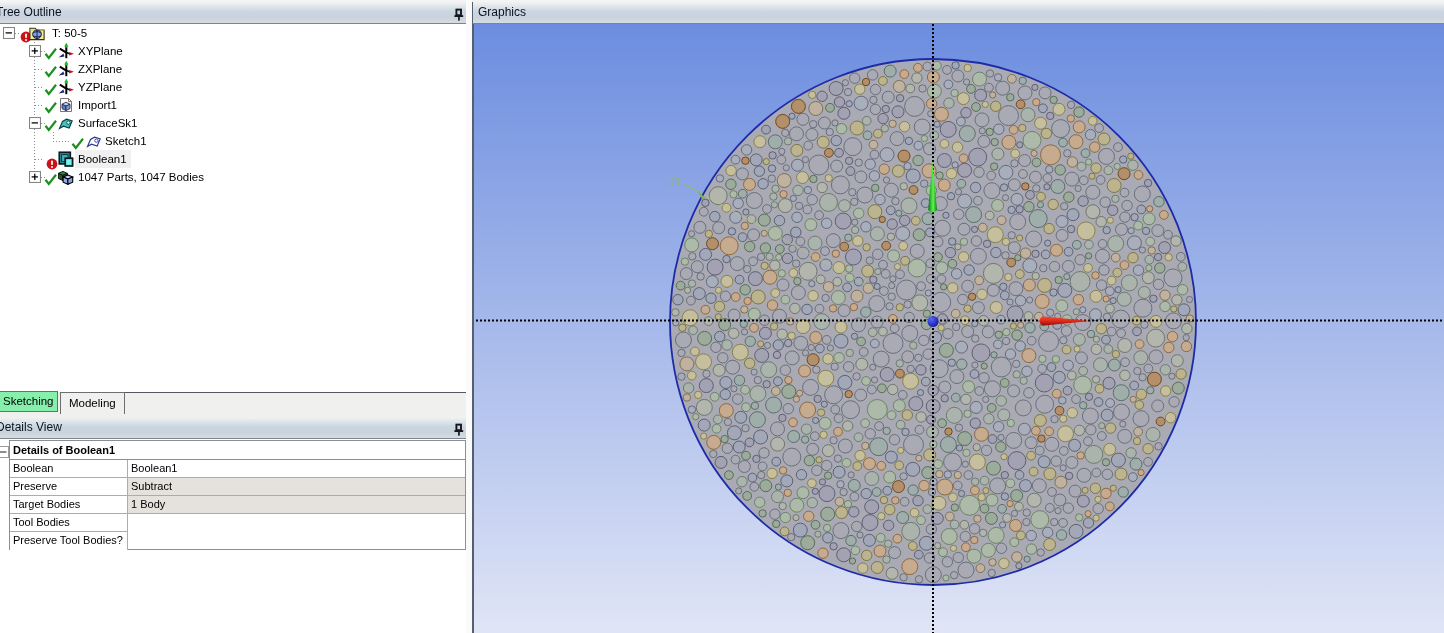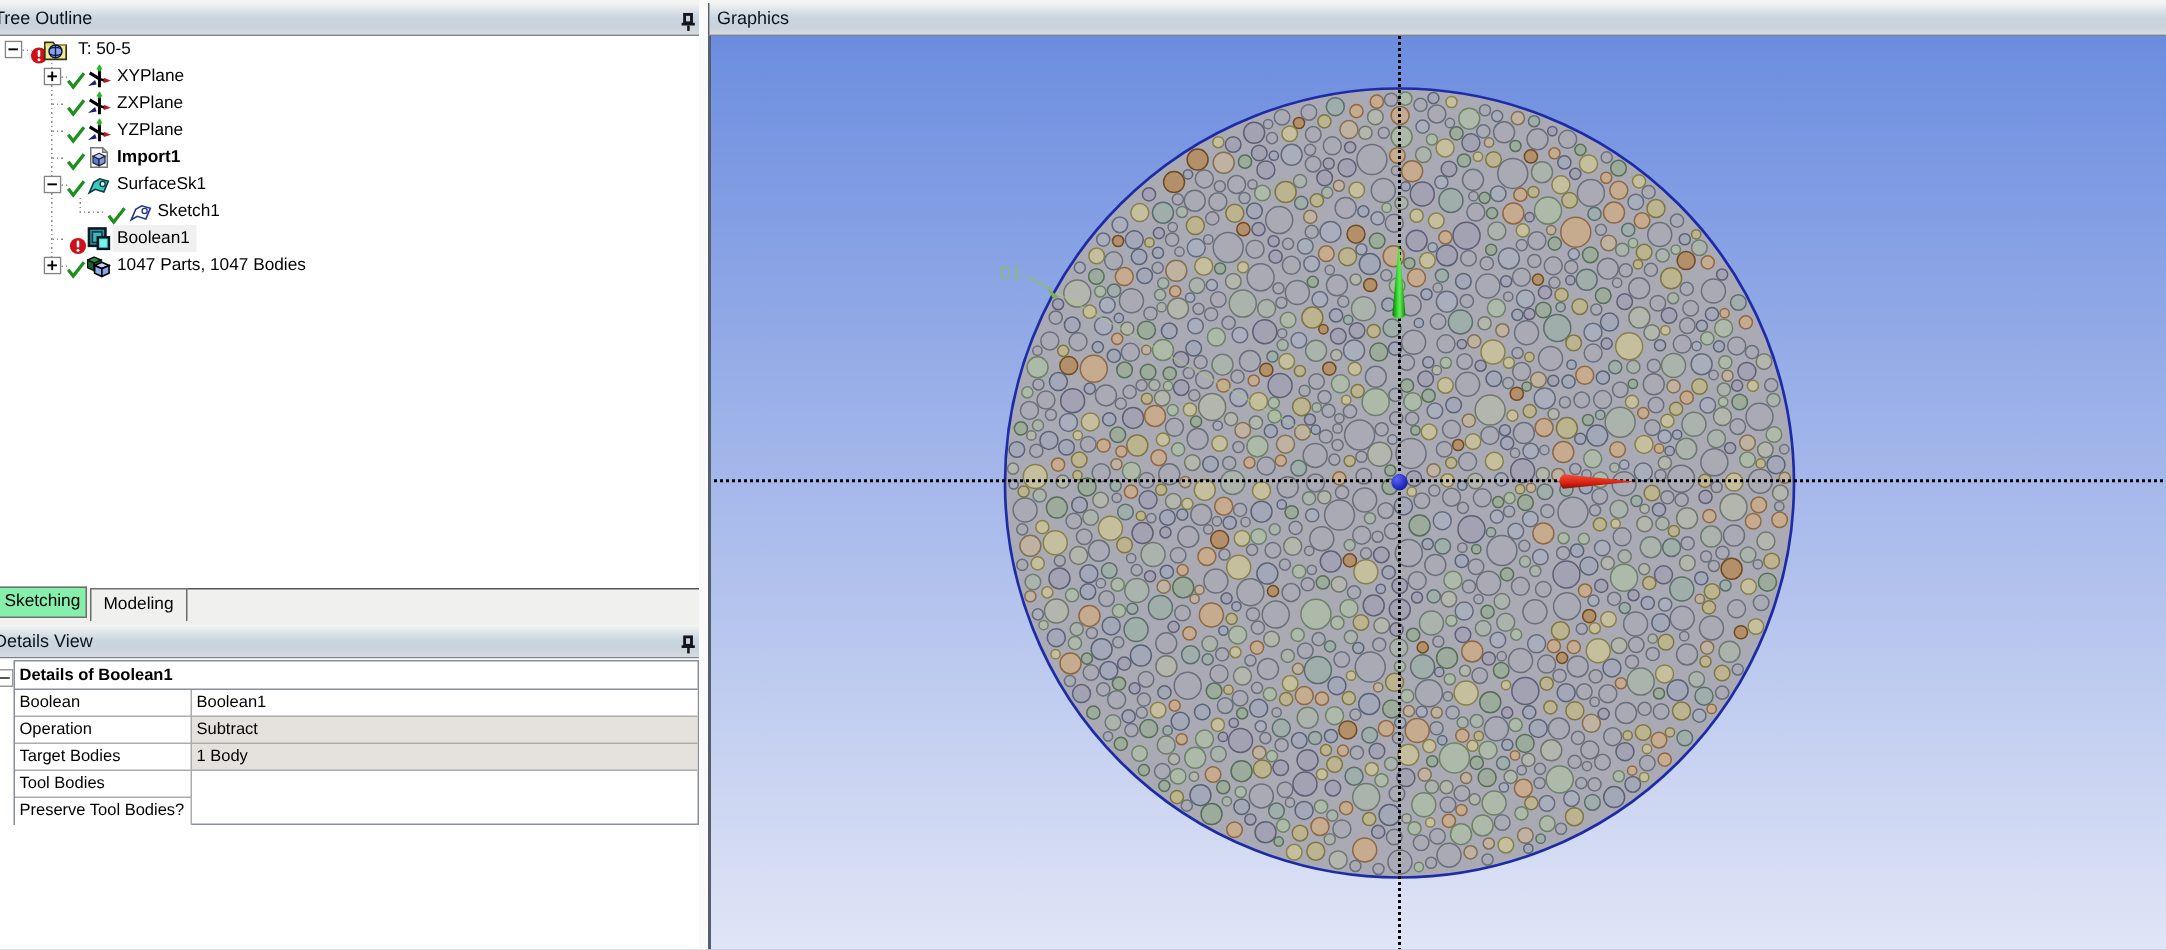--- a/index.html
+++ b/index.html
@@ -99,21 +99,21 @@
   </svg>
 <svg style="position:absolute;left:58px;top:97px" width="16" height="16" viewBox="0 0 16 16">
     <g>
 <path d="M2.5 1.5 h8 l3 3 v10 h-11 z" fill="#fcfcfc" stroke="#777" stroke-width="1"></path>
 <path d="M10.5 1.5 v3 h3" fill="none" stroke="#777" stroke-width="1"></path>
 <path d="M8 5.2 L12 7.2 L8 9.2 L4 7.2 Z" fill="#b9cdf2" stroke="#223" stroke-width="0.8"></path>
 <path d="M4 7.2 L8 9.2 V13.6 L4 11.6 Z" fill="#5c7ad0" stroke="#223" stroke-width="0.8"></path>
 <path d="M12 7.2 L8 9.2 V13.6 L12 11.6 Z" fill="#8099dd" stroke="#223" stroke-width="0.8"></path>
 </g>
   </svg>
-<div style="position:absolute;left:78px;top:97px;height:16px;line-height:16px;font-size:11.5px;font-weight:bold;color:#000;white-space:nowrap">Import1</div>
+<div style="position:absolute;left:78px;top:97px;height:16px;line-height:16px;font-size:11.5px;font-weight:normal;color:#000;white-space:nowrap">Import1</div>
 <svg style="position:absolute;left:29px;top:117px" width="12" height="12" viewBox="0 0 11.4 11.4">
     <rect x="0.5" y="0.5" width="10.4" height="10.4" fill="#fff" stroke="#848484" stroke-width="1"></rect>
     <rect x="2.5" y="5" width="6" height="1.2" fill="#000"></rect>
   </svg>
 <div style="position:absolute;left:41px;top:123px;width:4px;height:1px;background-image:repeating-linear-gradient(90deg,#8c8c8c 0 1px,transparent 1px 3px)"></div>
 <svg style="position:absolute;left:44px;top:119px" width="14" height="13" viewBox="0 0 14 13">
     <path d="M1.5 6.8 L4.8 11 L12 1.8" fill="none" stroke="#1e8f1e" stroke-width="2.2"></path>
   </svg>
 <svg style="position:absolute;left:58px;top:115px" width="16" height="16" viewBox="0 0 16 16">
     <g>
@@ -189,21 +189,21 @@
     <rect x="4.4" y="2.6" width="4.6" height="5.6" fill="none" stroke="#15151c" stroke-width="1.9"></rect>
     <rect x="2.4" y="8.2" width="8.8" height="1.8" fill="#15151c"></rect>
     <rect x="6.1" y="10" width="1.7" height="3.6" fill="#15151c"></rect>
   </svg>
 
 <div style="position:absolute;left:0;top:439px;width:467px;height:194px;background:#fff"></div>
 <div style="position:absolute;left:9px;top:440px;width:457px;height:110px;border:1px solid #888f96;background:#fff;box-sizing:border-box">
 <div style="position:absolute;left:0;top:0;width:455px;height:19px;border-bottom:1px solid #888f96;font-weight:bold;font-size:11px;line-height:18px;padding-left:3px;box-sizing:border-box">Details of Boolean1</div>
 <div style="position:absolute;left:0;top:19px;width:118px;height:18px;border-bottom:1px solid #acacac;box-sizing:border-box;border-right:1px solid #acacac;font-size:11px;line-height:17px;padding-left:3px;background:#fff">Boolean</div>
 <div style="position:absolute;left:118px;top:19px;width:337px;height:18px;border-bottom:1px solid #acacac;box-sizing:border-box;font-size:11px;line-height:17px;padding-left:3px;background:#ffffff">Boolean1</div>
-<div style="position:absolute;left:0;top:37px;width:118px;height:18px;border-bottom:1px solid #acacac;box-sizing:border-box;border-right:1px solid #acacac;font-size:11px;line-height:17px;padding-left:3px;background:#fff">Operation</div>
+<div style="position:absolute;left:0;top:37px;width:118px;height:18px;border-bottom:1px solid #acacac;box-sizing:border-box;border-right:1px solid #acacac;font-size:11px;line-height:17px;padding-left:3px;background:#fff">Preserve</div>
 <div style="position:absolute;left:118px;top:37px;width:337px;height:18px;border-bottom:1px solid #acacac;box-sizing:border-box;font-size:11px;line-height:17px;padding-left:3px;background:#e5e2de">Subtract</div>
 <div style="position:absolute;left:0;top:55px;width:118px;height:18px;border-bottom:1px solid #acacac;box-sizing:border-box;border-right:1px solid #acacac;font-size:11px;line-height:17px;padding-left:3px;background:#fff">Target Bodies</div>
 <div style="position:absolute;left:118px;top:55px;width:337px;height:18px;border-bottom:1px solid #acacac;box-sizing:border-box;font-size:11px;line-height:17px;padding-left:3px;background:#e5e2de">1 Body</div>
 <div style="position:absolute;left:0;top:73px;width:118px;height:18px;border-bottom:1px solid #acacac;box-sizing:border-box;border-right:1px solid #acacac;font-size:11px;line-height:17px;padding-left:3px;background:#fff">Tool Bodies</div>
 <div style="position:absolute;left:0;top:91px;width:118px;height:18px;box-sizing:border-box;border-right:1px solid #acacac;font-size:11px;line-height:17px;padding-left:3px;background:#fff">Preserve Tool Bodies?</div>
 </div>
 <svg style="position:absolute;left:-3px;top:446px" width="12" height="12" viewBox="0 0 12 12">
     <rect x="0.5" y="0.5" width="11" height="11" fill="#fff" stroke="#9a9a9a" stroke-width="1"></rect>
     <rect x="2.5" y="5.4" width="7" height="1.2" fill="#444"></rect>
   </svg>

